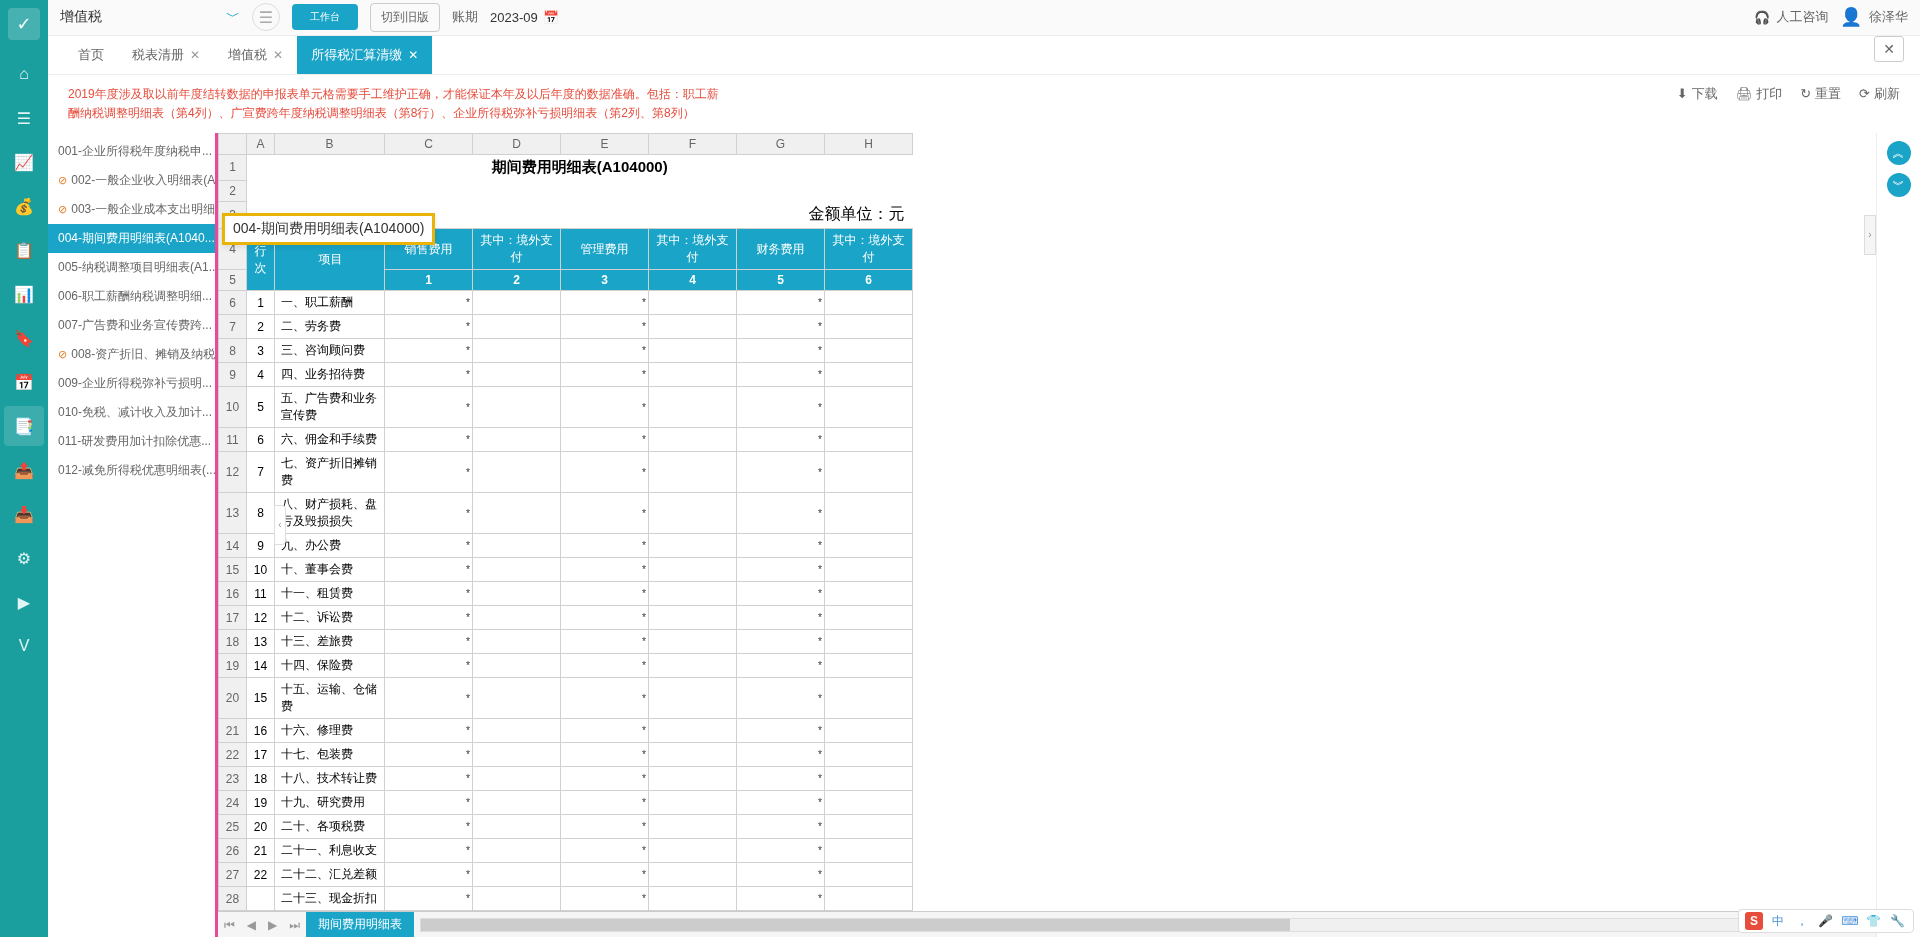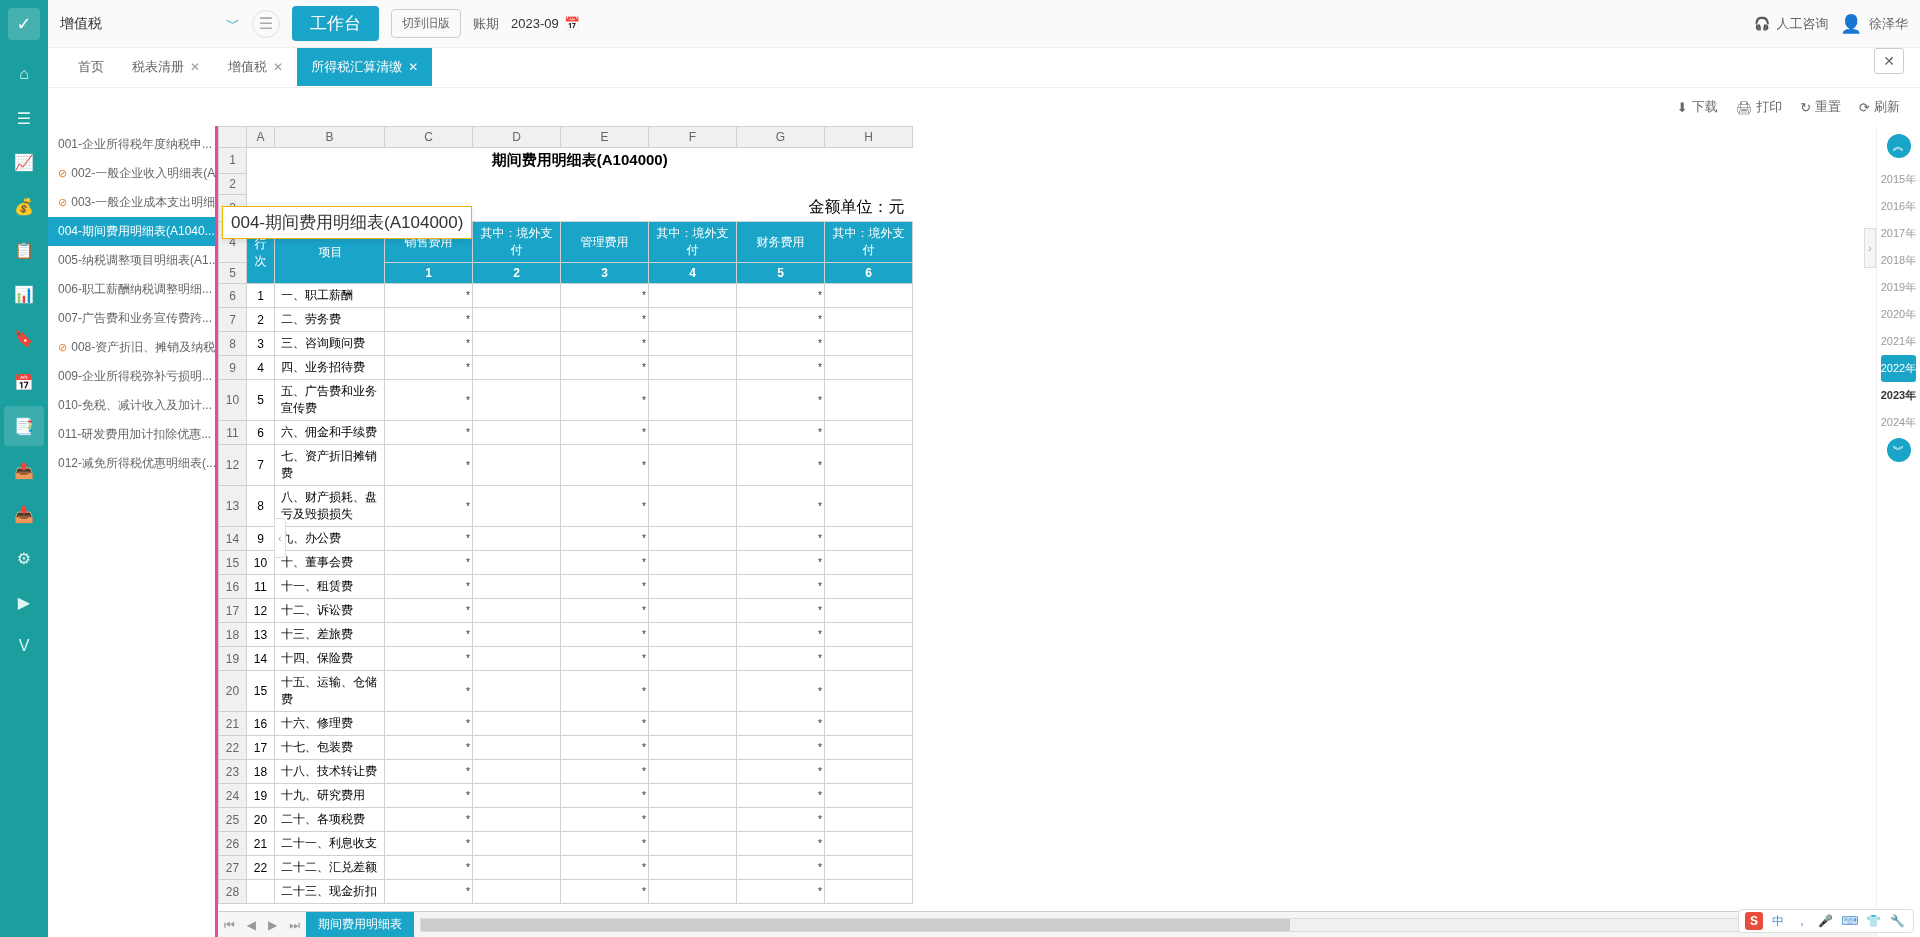--- a/index.html
+++ b/index.html
@@ -7,21 +7,21 @@
 .app { display: flex; height: 100vh; }
 .sidebar-left { width: 48px; background: #1a9e9e; display: flex; flex-direction: column; align-items: center; padding-top: 8px; }
 .sidebar-left .logo { width: 32px; height: 32px; background: rgba(255,255,255,0.2); border-radius: 4px; margin-bottom: 12px; display:flex;align-items:center;justify-content:center;color:#fff;font-size:18px; }
 .sidebar-left .nav-icon { width: 40px; height: 40px; display: flex; align-items: center; justify-content: center; color: #e0f5f5; font-size: 16px; margin: 2px 0; cursor: pointer; }
 .sidebar-left .nav-icon.active { background: rgba(255,255,255,0.15); border-radius: 4px; }
 .main { flex: 1; display: flex; flex-direction: column; background: #5eead4; }
 .topbar { height: 48px; background: #fafafa; display: flex; align-items: center; padding: 0 12px; gap: 12px; border-bottom: 1px solid #eee; }
 .topbar .dropdown { font-size: 14px; color: #333; display: flex; align-items: center; gap: 8px; width: 180px; }
 .topbar .chevron { color: #1aa4c8; }
 .topbar .circle-btn { width: 28px; height: 28px; border: 1px solid #ddd; border-radius: 50%; display: flex; align-items: center; justify-content: center; color: #aaa; cursor:pointer; }
-.topbar .btn-primary { background: #1aa4c8; color: #fff; padding: 6px 18px; border-radius: 4px; font-size: 17px; cursor: pointer; }
+.topbar .btn-primary { background: #1aa4c8; color: #fff; padding: 6px 18px; border-radius: 4px; font-size: 10px; cursor: pointer; }
 .topbar .btn-outline { border: 1px solid #ccc; padding: 5px 10px; border-radius: 4px; font-size: 12px; color: #666; cursor: pointer; }
 .topbar .label { font-size: 13px; color: #666; }
 .topbar .period { font-size: 13px; color: #333; display:flex; align-items:center; gap:6px; }
 .topbar .spacer { flex: 1; }
 .topbar .right-item { font-size: 13px; color: #666; display: flex; align-items: center; gap: 6px; cursor:pointer; }
 .tabs { height: 40px; background: #fff; display: flex; align-items: flex-start; padding: 0 16px; gap: 0; border-bottom: 1px solid #eee; }
 .tabs .tab { padding: 10px 14px; font-size: 13px; color: #666; display: flex; align-items: center; gap: 6px; cursor:pointer; }
 .tabs .tab .close { color: #999; font-size: 12px; }
 .tabs .tab.active { background: #1aa4c8; color: #fff; }
 .tabs .tab.active .close { color: #fff; }
@@ -31,21 +31,21 @@
 .warning-text { color: #e74c3c; font-size: 12px; line-height: 1.6; flex:1; max-width: 660px; }
 .toolbar-right { display: flex; gap: 18px; margin-left: auto; }
 .toolbar-right .tool-btn { font-size: 13px; color: #666; display: flex; align-items: center; gap: 4px; cursor:pointer; }
 .body-area { flex: 1; display: flex; overflow: hidden; }
 .form-list { width: 170px; border-right: 3px solid #ec4899; overflow-y: auto; padding: 4px 0; position:relative; }
 .form-list .item { padding: 6px 10px; font-size: 12px; color: #666; cursor: pointer; white-space: nowrap; overflow: hidden; text-overflow: ellipsis; display:flex; align-items:center; gap:4px; }
 .form-list .item .warn { color:#e67e22; font-size:11px; }
 .form-list .item.active { background: #1aa4c8; color: #fff; align-items: flex-end; }
 .collapse-handle { position:absolute; left:226px; top:430px; width:12px; height:40px; background:#fff; border:1px solid #ddd; border-radius:0 4px 4px 0; display:flex;align-items:center;justify-content:center; font-size:10px; color:#999; cursor:pointer; z-index:5;}
 .sheet-area { flex: 1; display: flex; flex-direction: column; overflow: hidden; position:relative; }
-.tooltip { position:absolute; left:4px; top:80px; background:#fff; border:1px solid #eab308; padding:4px 8px; font-size:17px; color:#333; box-shadow:0 2px 6px rgba(0,0,0,0.1); z-index:10; }
+.tooltip { position:absolute; left:4px; top:80px; background:#fff; border:3px solid #eab308; padding:4px 8px; font-size:14px; color:#333; box-shadow:0 2px 6px rgba(0,0,0,0.1); z-index:10; }
 .sheet-grid { flex: 1; overflow: auto; }
 .sheet-grid table { border-collapse: collapse; font-size: 12px; }
 .sheet-grid th, .sheet-grid td { border: 1px solid #d0d0d0; padding: 3px 4px; text-align: center; background: #fff; }
 .sheet-grid .row-header, .sheet-grid .col-header { background: #f0f0f0; color: #666; font-weight: normal; }
 .sheet-grid .corner { background: #f0f0f0; width:28px; }
 .sheet-grid .col-A { width: 28px; }
 .sheet-grid .col-B { width: 110px; text-align:left; padding-left:6px; }
 .sheet-grid .col-data { width: 88px; }
 .sheet-grid .title-row td { font-size: 15px; font-weight: bold; border:none; background:#fff; }
 .sheet-grid .unit-row td { text-align: right; border:none; font-size:16px; padding-right:8px; }
@@ -129,20 +129,21 @@
         </div>
         <div class="tab active">
           <span>所得税汇算清缴</span>
           <span class="close">✕</span>
         </div>
         <div class="tab-close-all">✕</div>
     </div>
 
     <div class="content">
       <div class="warning-bar">
+        <div class="warning-text">2019年度涉及取以前年度结转数据的申报表单元格需要手工维护正确，才能保证本年及以后年度的数据准确。包括：职工薪酬纳税调整明细表（第4列）、广宣费跨年度纳税调整明细表（第8行）、企业所得税弥补亏损明细表（第2列、第8列）</div>
         <div class="toolbar-right">
           <div class="tool-btn">
               <span>⬇</span>
               <span>下载</span>
             </div>
           <div class="tool-btn">
               <span>🖨</span>
               <span>打印</span>
             </div>
           <div class="tool-btn">
@@ -512,32 +513,20 @@
             <span class="st">期间费用明细表</span>
             <div class="scroll-track">
                 <div class="scroll-thumb"></div>
               </div>
           </div>
         </div>
 
         <div class="expand-handle">›</div>
         <div class="year-rail">
           <div class="yr-btn">︽</div>
-          <div id="year-list">
-              <div class="yr">2015年</div>
-              <div class="yr">2016年</div>
-              <div class="yr">2017年</div>
-              <div class="yr">2018年</div>
-              <div class="yr">2019年</div>
-              <div class="yr">2020年</div>
-              <div class="yr">2021年</div>
-              <div class="yr active">2022年</div>
-              <div class="yr current">2023年</div>
-              <div class="yr">2024年</div>
-            </div>
           <div class="yr-btn">︾</div>
         </div>
       </div>
     </div>
   </div>
 </div>
 
 <div class="ime-bar">
   <span class="ime-icon ime-s">S</span>
   <span class="ime-icon">中</span>

